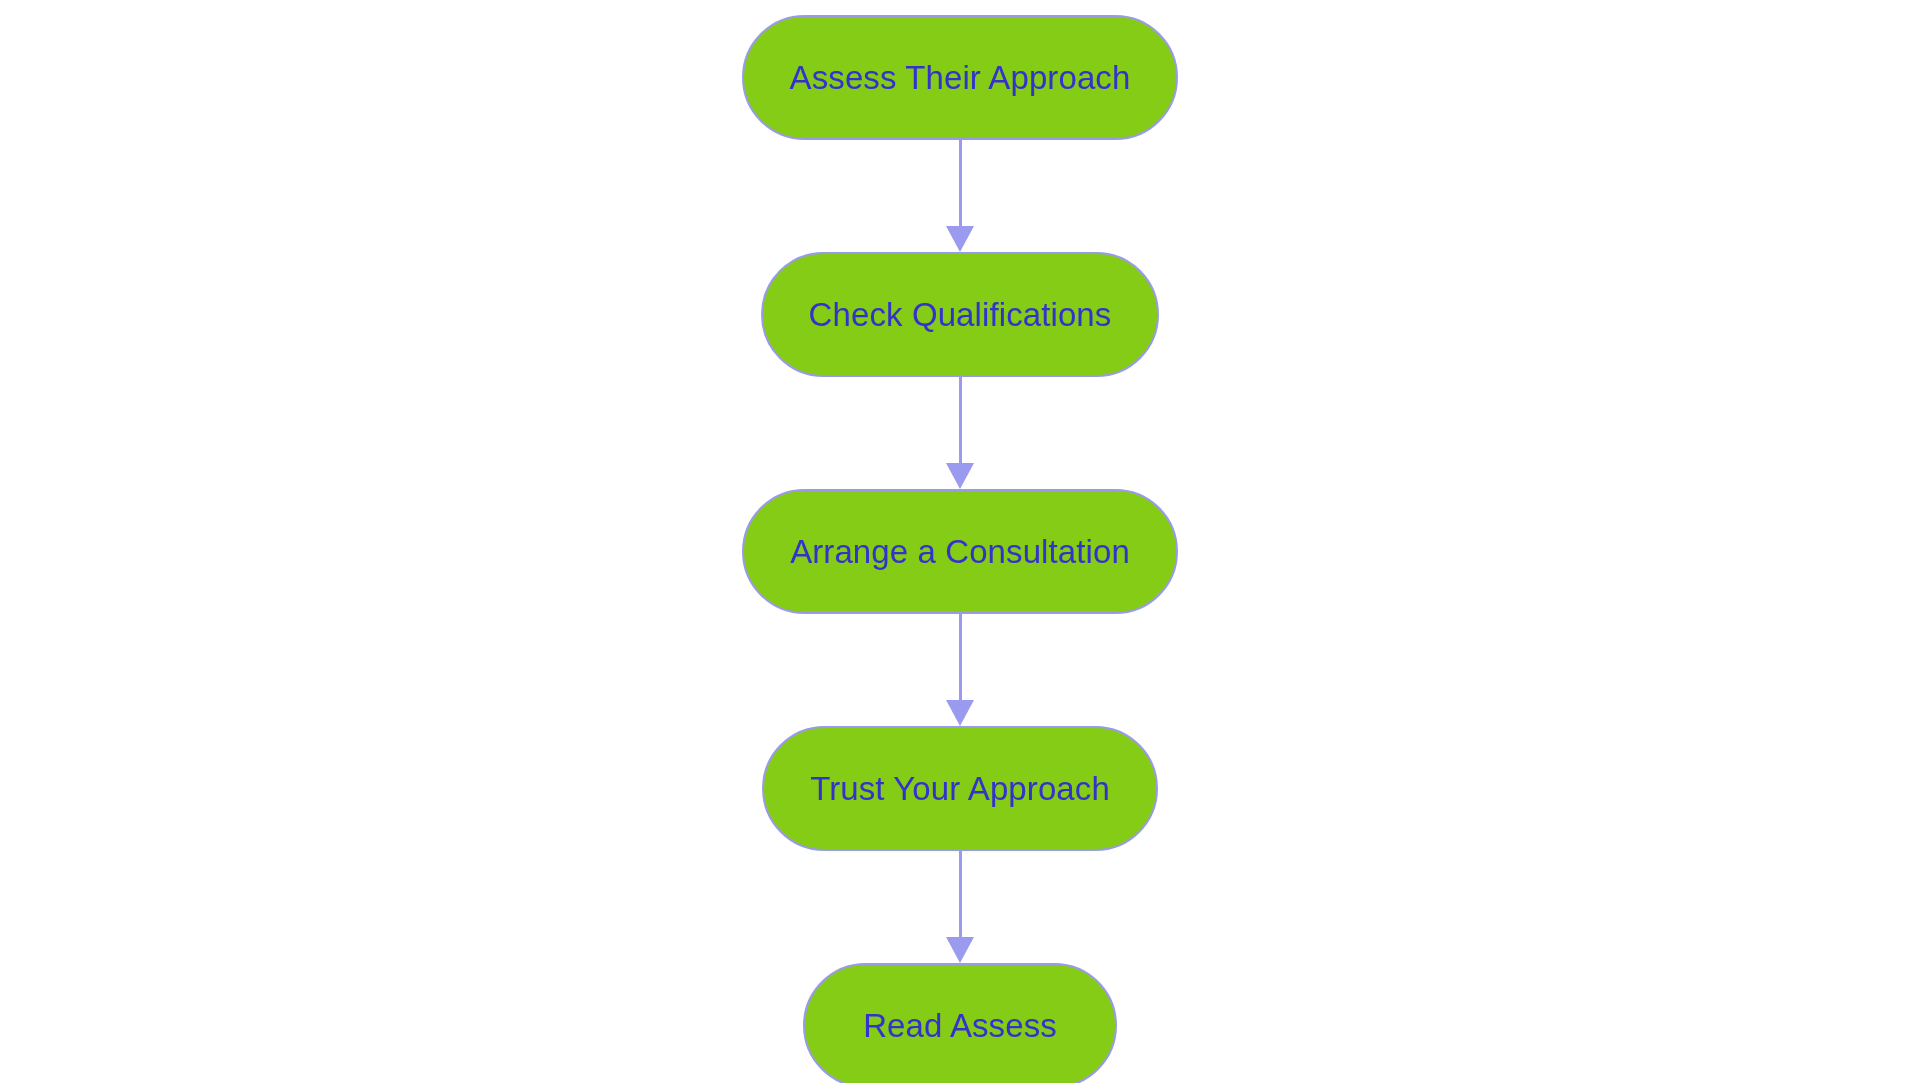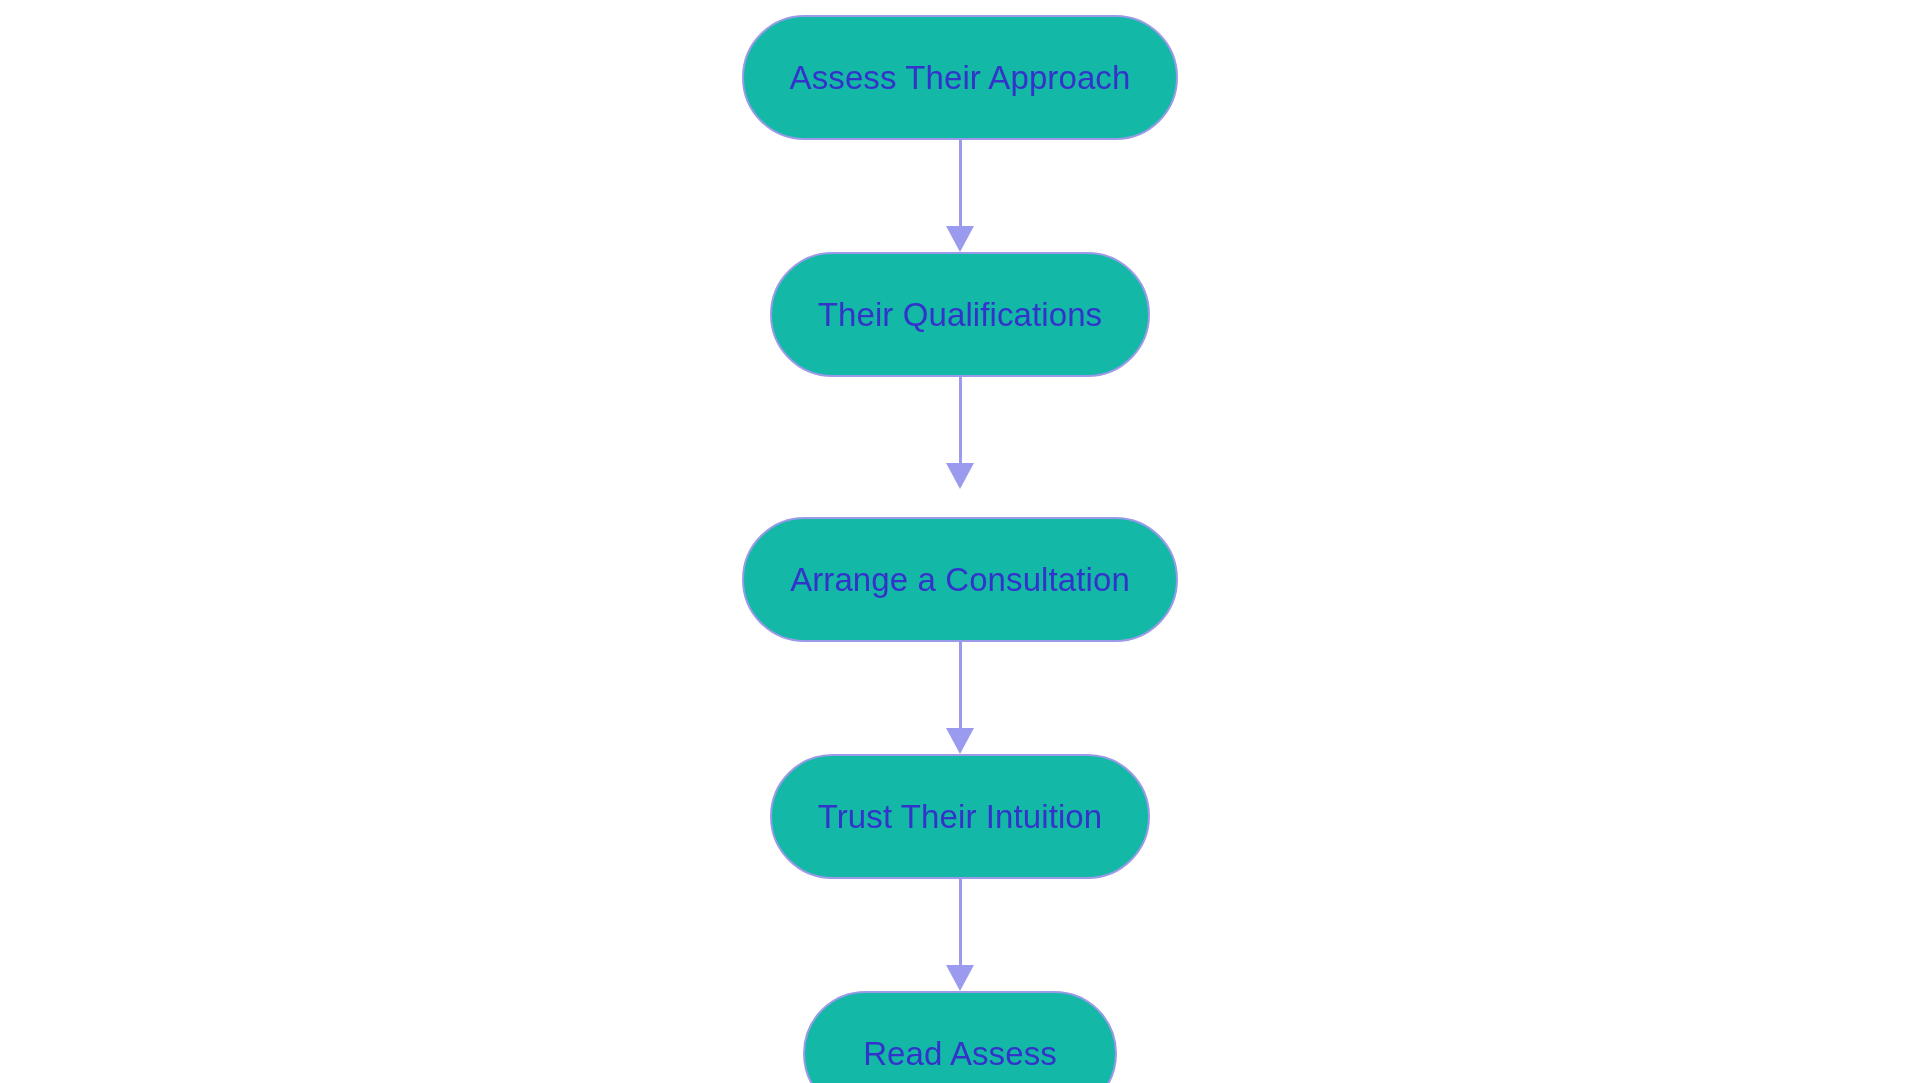--- a/index.html
+++ b/index.html
@@ -36,21 +36,21 @@
     box-sizing: border-box;
   }
 
   .node {
     position: relative;
     height: 125px;
     box-sizing: border-box;
     display: flex;
     align-items: center;
     justify-content: center;
-    background: #14b8a6;
+    background: #84cc16;
     border: 2px solid #9a9ae8;
     border-radius: 63px;
     padding: 0 46px;
     flex: 0 0 auto;
   }
 
   .node-label {
     color: #3333cc;
     font-size: 33px;
     font-weight: 400;
@@ -82,59 +82,59 @@
     height: 0;
     border-left: 14px solid transparent;
     border-right: 14px solid transparent;
     border-top: 26px solid #9a9bee;
     margin-top: 0px;
   }
 
   
   .node.n0 { min-width: 408px; }
   .node.n1 { min-width: 378px; }
-  .node.n2 { min-width: 414px; margin-top: 28px; }
+  .node.n2 { min-width: 414px; }
   .node.n3 { min-width: 354px; }
   .node.n4 { min-width: 314px; }
 </style>
 </head>
 <body>
 
 <div id="flow-root">
   <div class="flow-column">
 
     <div class="node n0">
       <span class="node-label">Assess Their Approach</span>
     </div>
 
     <div class="edge">
       <div class="edge-line"></div>
       <div class="edge-arrowhead"></div>
     </div>
 
     <div class="node n1">
-      <span class="node-label">Their Qualifications</span>
+      <span class="node-label">Check Qualifications</span>
     </div>
 
     <div class="edge">
       <div class="edge-line"></div>
       <div class="edge-arrowhead"></div>
     </div>
 
     <div class="node n2">
       <span class="node-label">Arrange a Consultation</span>
     </div>
 
     <div class="edge">
       <div class="edge-line"></div>
       <div class="edge-arrowhead"></div>
     </div>
 
     <div class="node n3">
-      <span class="node-label">Trust Their Intuition</span>
+      <span class="node-label">Trust Your Approach</span>
     </div>
 
     <div class="edge">
       <div class="edge-line"></div>
       <div class="edge-arrowhead"></div>
     </div>
 
     <div class="node n4">
       <span class="node-label">Read Assess</span>
     </div>

